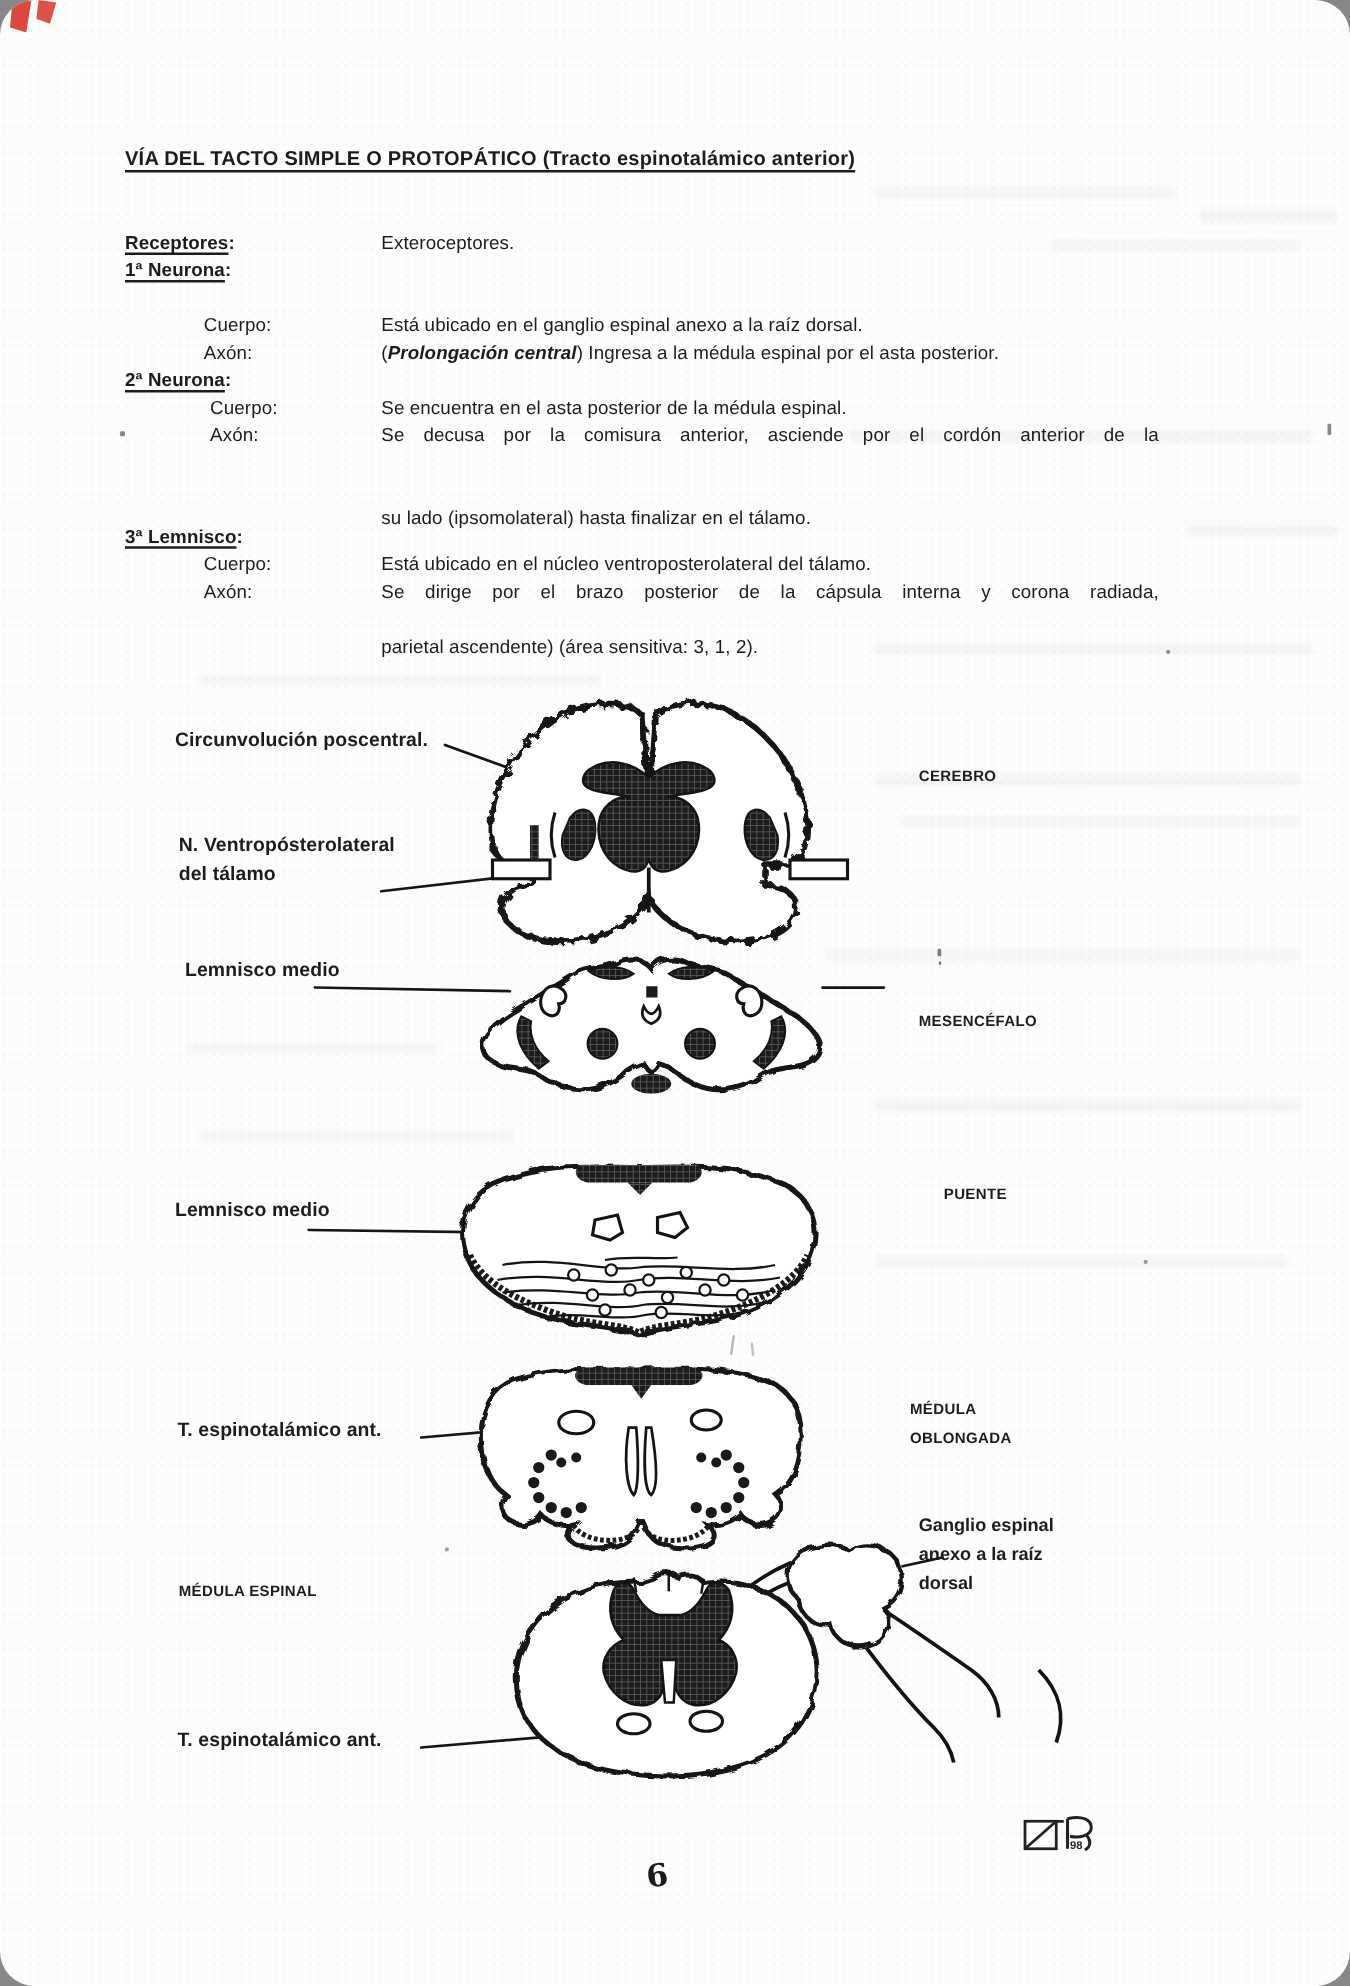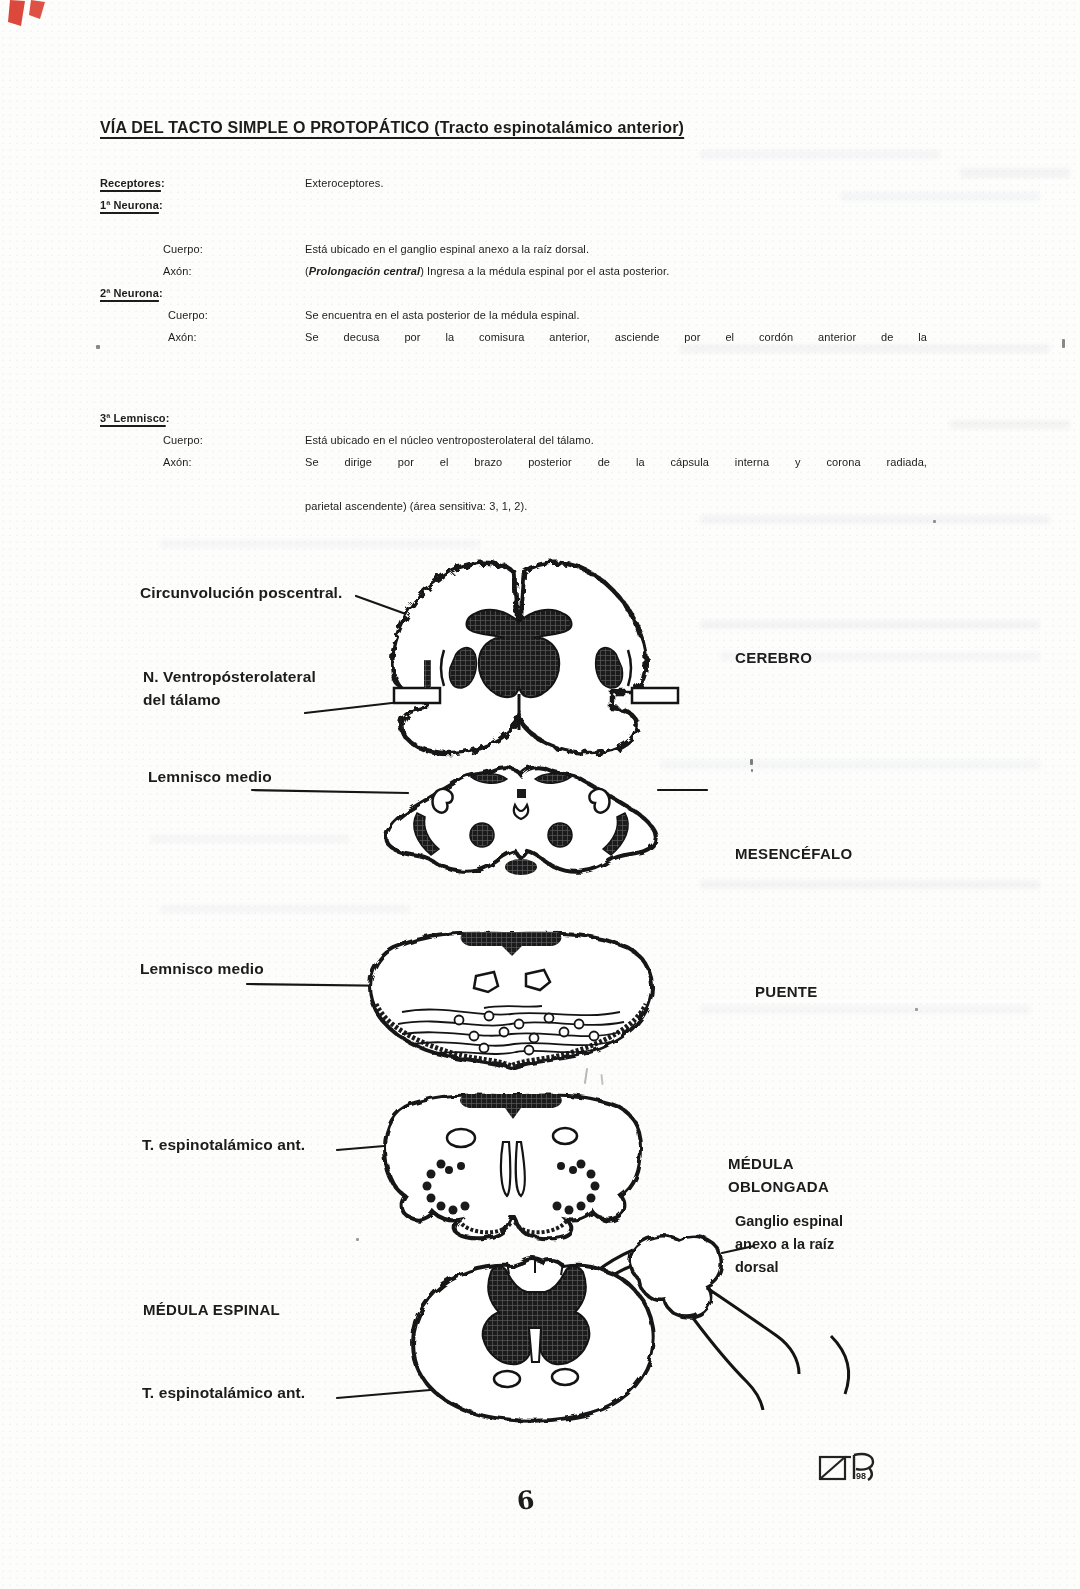--- a/index.html
+++ b/index.html
@@ -2,32 +2,32 @@
 <html><head>
 <meta charset="utf-8">
 <style>
   html,body{margin:0;padding:0;background:#888;}
   .page{
     position:relative;width:1080px;height:1589px;margin:0 auto;
     background:#fdfdfc;
     background-image:radial-gradient(rgba(0,0,0,0.035) 1px, transparent 1px);
     background-size:7px 7px;
     font-family:"Liberation Sans", sans-serif;
-    color:#1c1c1c;overflow:hidden;
+    color:#1c1c1c;overflow:hidden;border-radius:28px;
   }
   .abs{position:absolute;}
-  .t15{font-size:11px;line-height:22px;letter-spacing:.1px;}
+  .t15{font-size:15px;line-height:22px;letter-spacing:.1px;margin-top:12px;}
   .b{font-weight:bold;}
   .i{}
   .bi{font-weight:bold;font-style:italic;}
   .hd{font-weight:bold;text-decoration:underline;text-decoration-thickness:1.6px;text-underline-offset:3px;}
   .title{font-size:16px;font-weight:bold;text-decoration:underline;text-decoration-thickness:1.7px;text-underline-offset:3.5px;letter-spacing:.2px;}
   .jline{width:622px;text-align:justify;text-align-last:justify;white-space:normal;}
   .dlab{font-size:15.5px;font-weight:bold;letter-spacing:.1px;}
-  .rlab{font-size:15px;font-weight:bold;letter-spacing:.3px;margin-top:35px;}
+  .rlab{font-size:12px;font-weight:bold;letter-spacing:.3px;}
   .glab{font-size:14.5px;font-weight:bold;line-height:23px;text-align:right;}
   .ghost{position:absolute;background:#4a5878;filter:blur(2px);border-radius:3px;}
   .speck{position:absolute;background:#3a3a3a;border-radius:1px;}
   .pagenum{font-family:"DejaVu Serif", serif;font-size:25px;font-weight:600;transform:rotate(-7deg);}
   svg{display:block;}
 </style>
 </head>
 <body>
 
 <div class="page">
@@ -107,20 +107,21 @@
     <span class="hd">2ª Neurona</span><span class="b">:</span>
   </div>
 
   <div class="abs t15" style="left:168px;top:304px">
     <span>Cuerpo:</span>
     <span class="abs" style="left:137px;top:0;width:640px">Se encuentra en el asta posterior de la médula espinal.</span>
   </div>
 
   <div class="abs t15" style="left:168px;top:326px">Axón:</div>
   <div class="abs t15 jline" style="left:305px;top:326px">Se decusa por la comisura anterior, asciende por el cordón anterior de la</div>
+  <div class="abs t15" style="left:305px;top:392px;width:622px">su lado (ipsomolateral) hasta finalizar en el tálamo.</div>
 
   <div class="abs t15" style="left:100px;top:407px">
     <span class="hd">3ª Lemnisco</span><span class="b">:</span>
   </div>
 
   <div class="abs t15" style="left:163px;top:429px">
     <span>Cuerpo:</span>
     <span class="abs" style="left:142px;top:0;width:640px"><span>Está ubicado en el </span><span class="i">núcleo ventroposterolateral del tálamo</span><span>.</span></span>
   </div>
 

